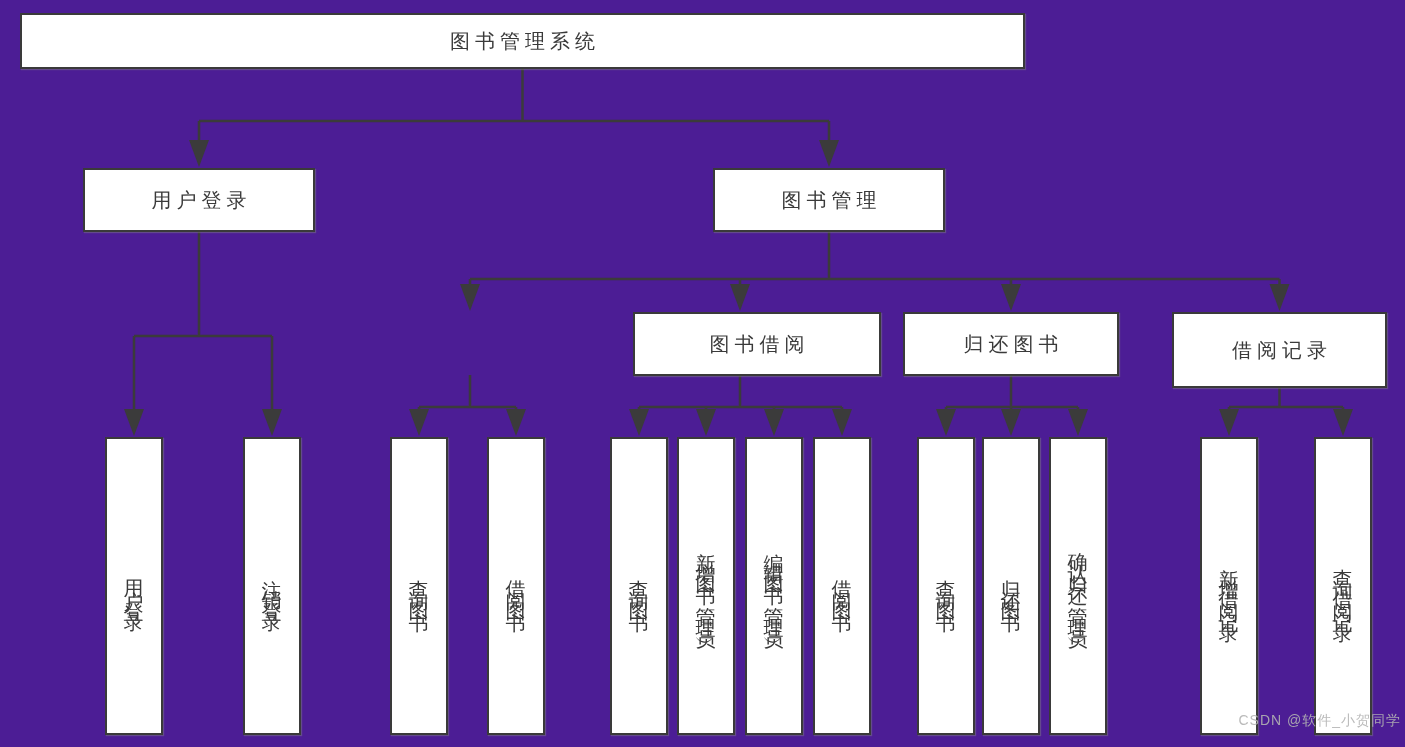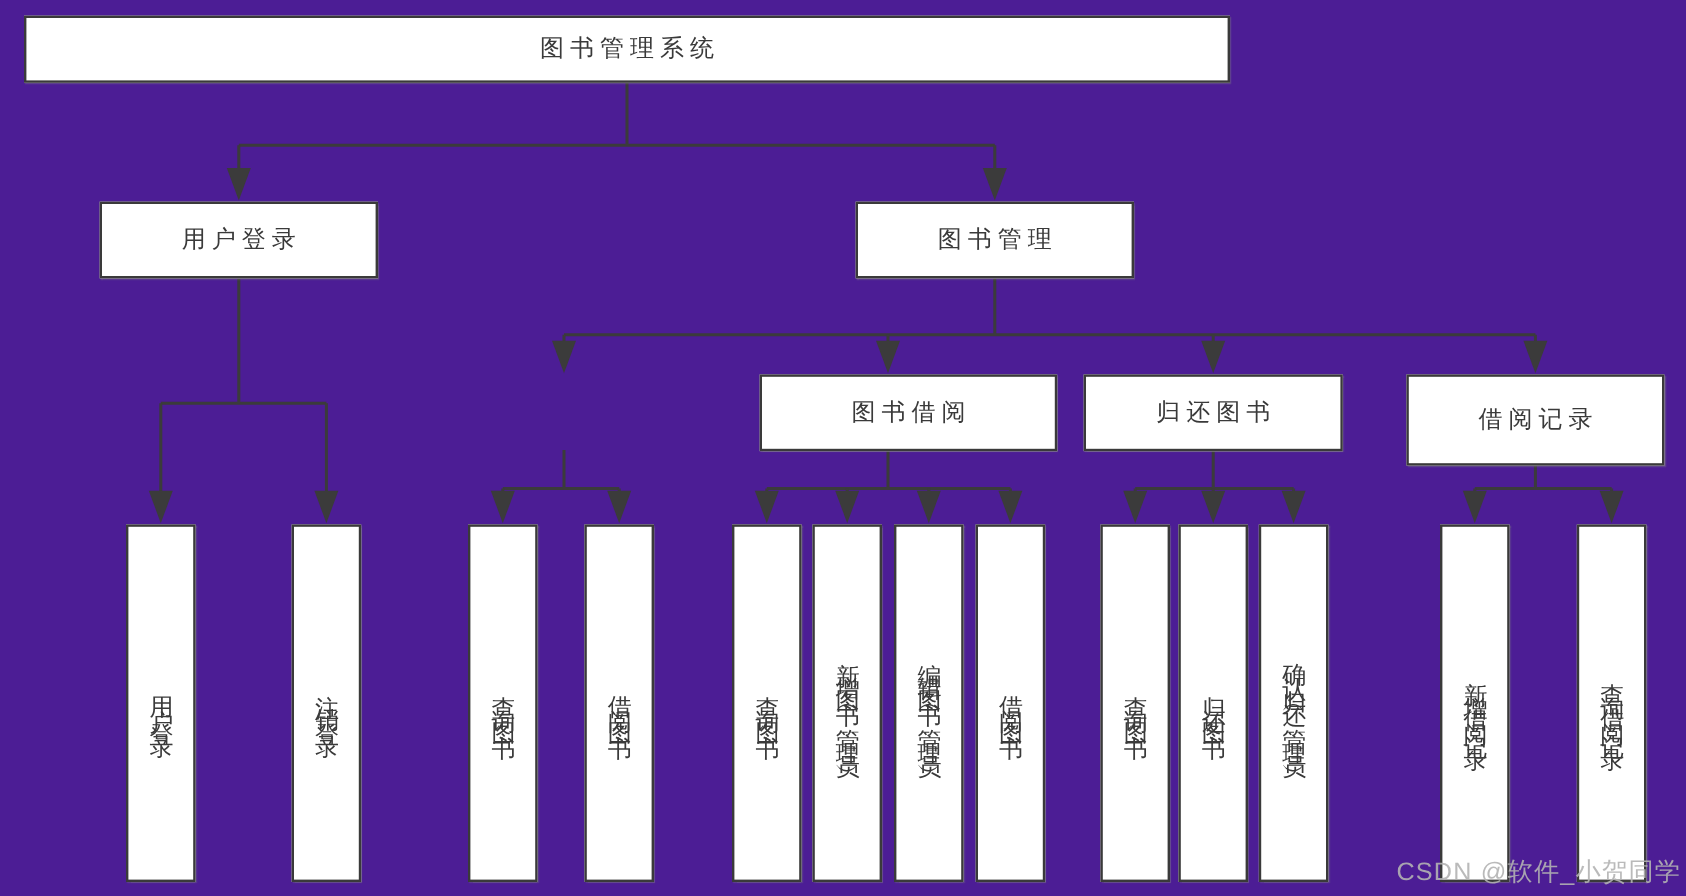--- a/index.html
+++ b/index.html
@@ -45,21 +45,21 @@
   .node.v .lbl {
     writing-mode: vertical-rl;
     text-orientation: mixed;
     letter-spacing: 11px;
     white-space: normal;
   }
   .watermark {
     position: absolute;
     right: 4px;
     top: 712px;
-    font-size: 21px;
+    font-size: 14px;
     letter-spacing: 1px;
     color: rgba(178, 178, 178, 0.9);
     white-space: nowrap;
   }
 </style>
 </head>
 <body>
 
 <div class="canvas">
 

